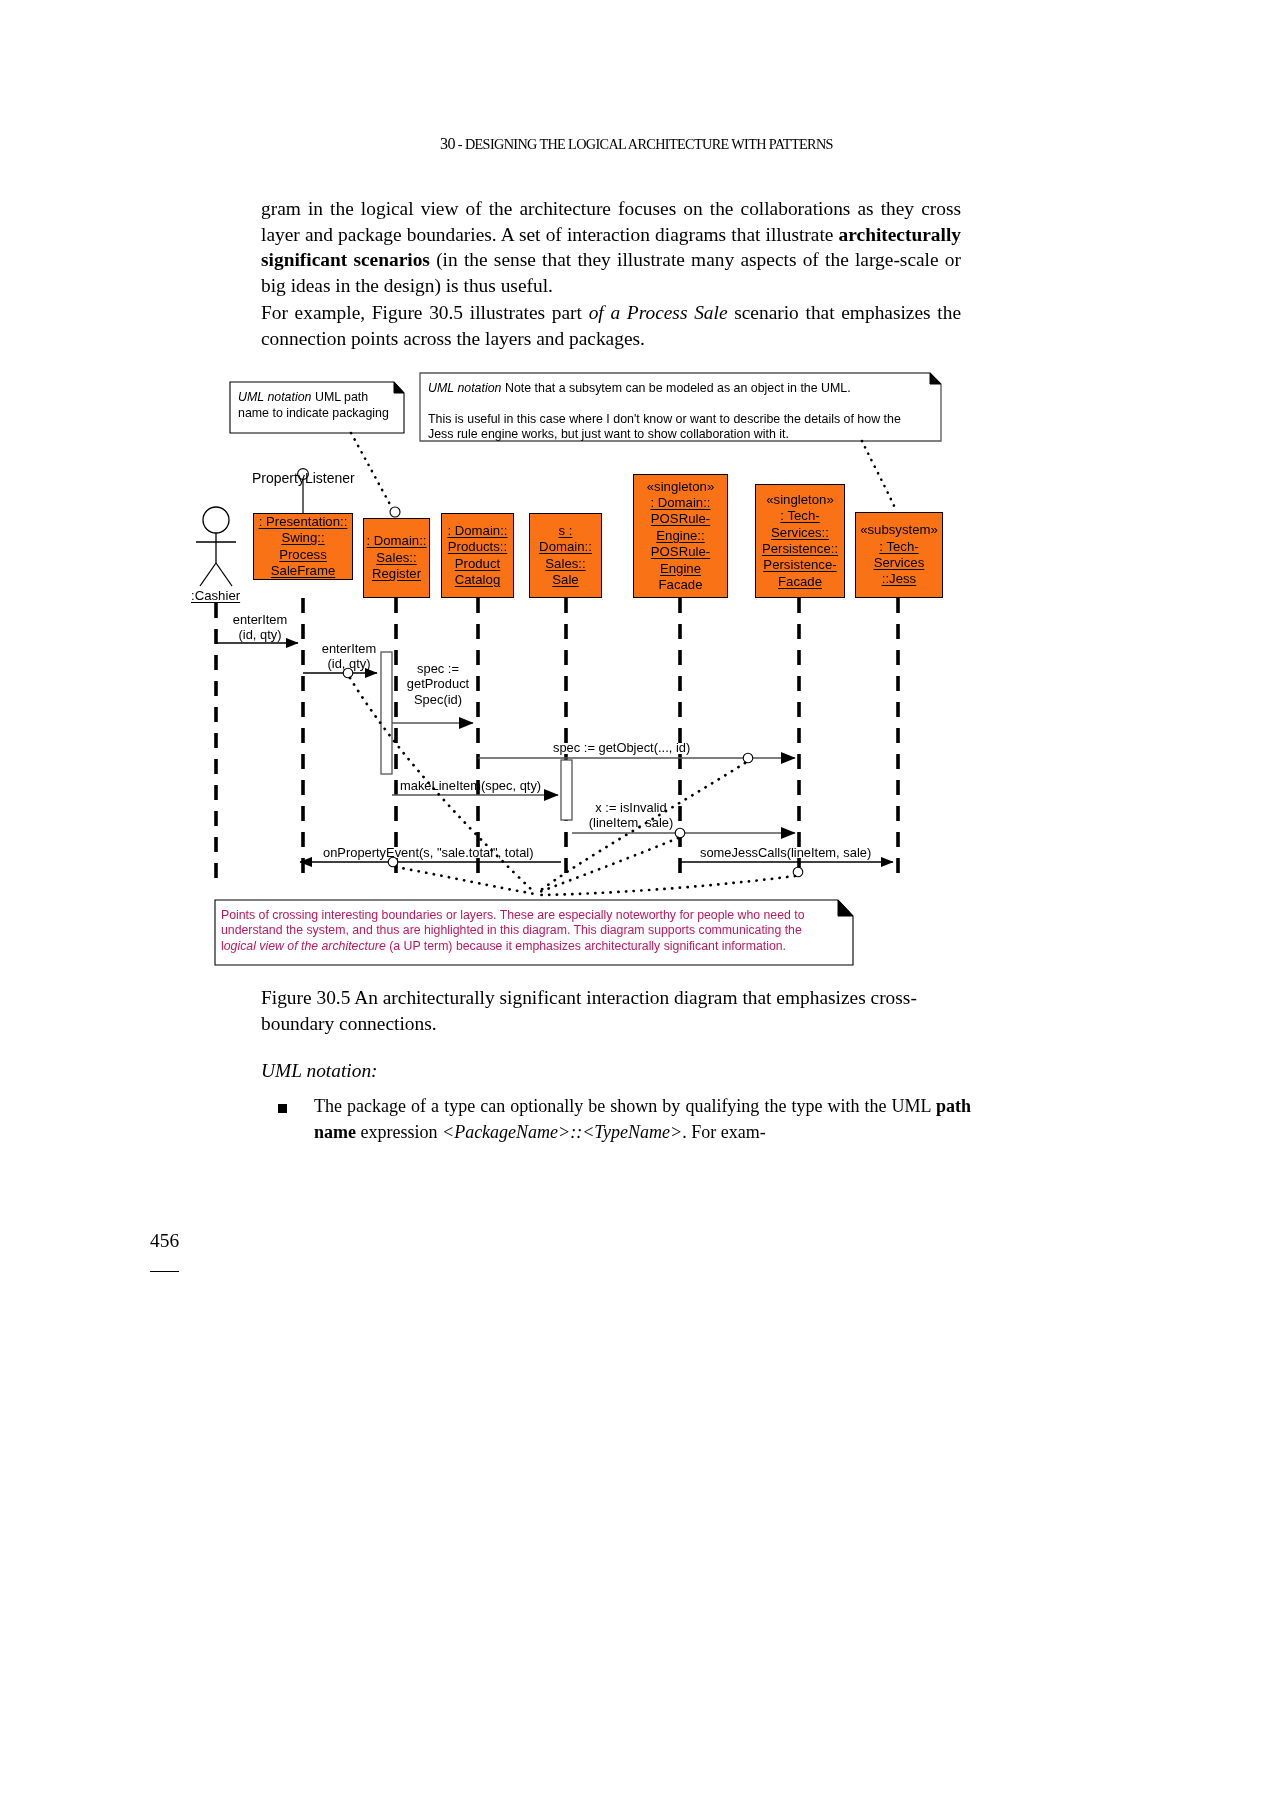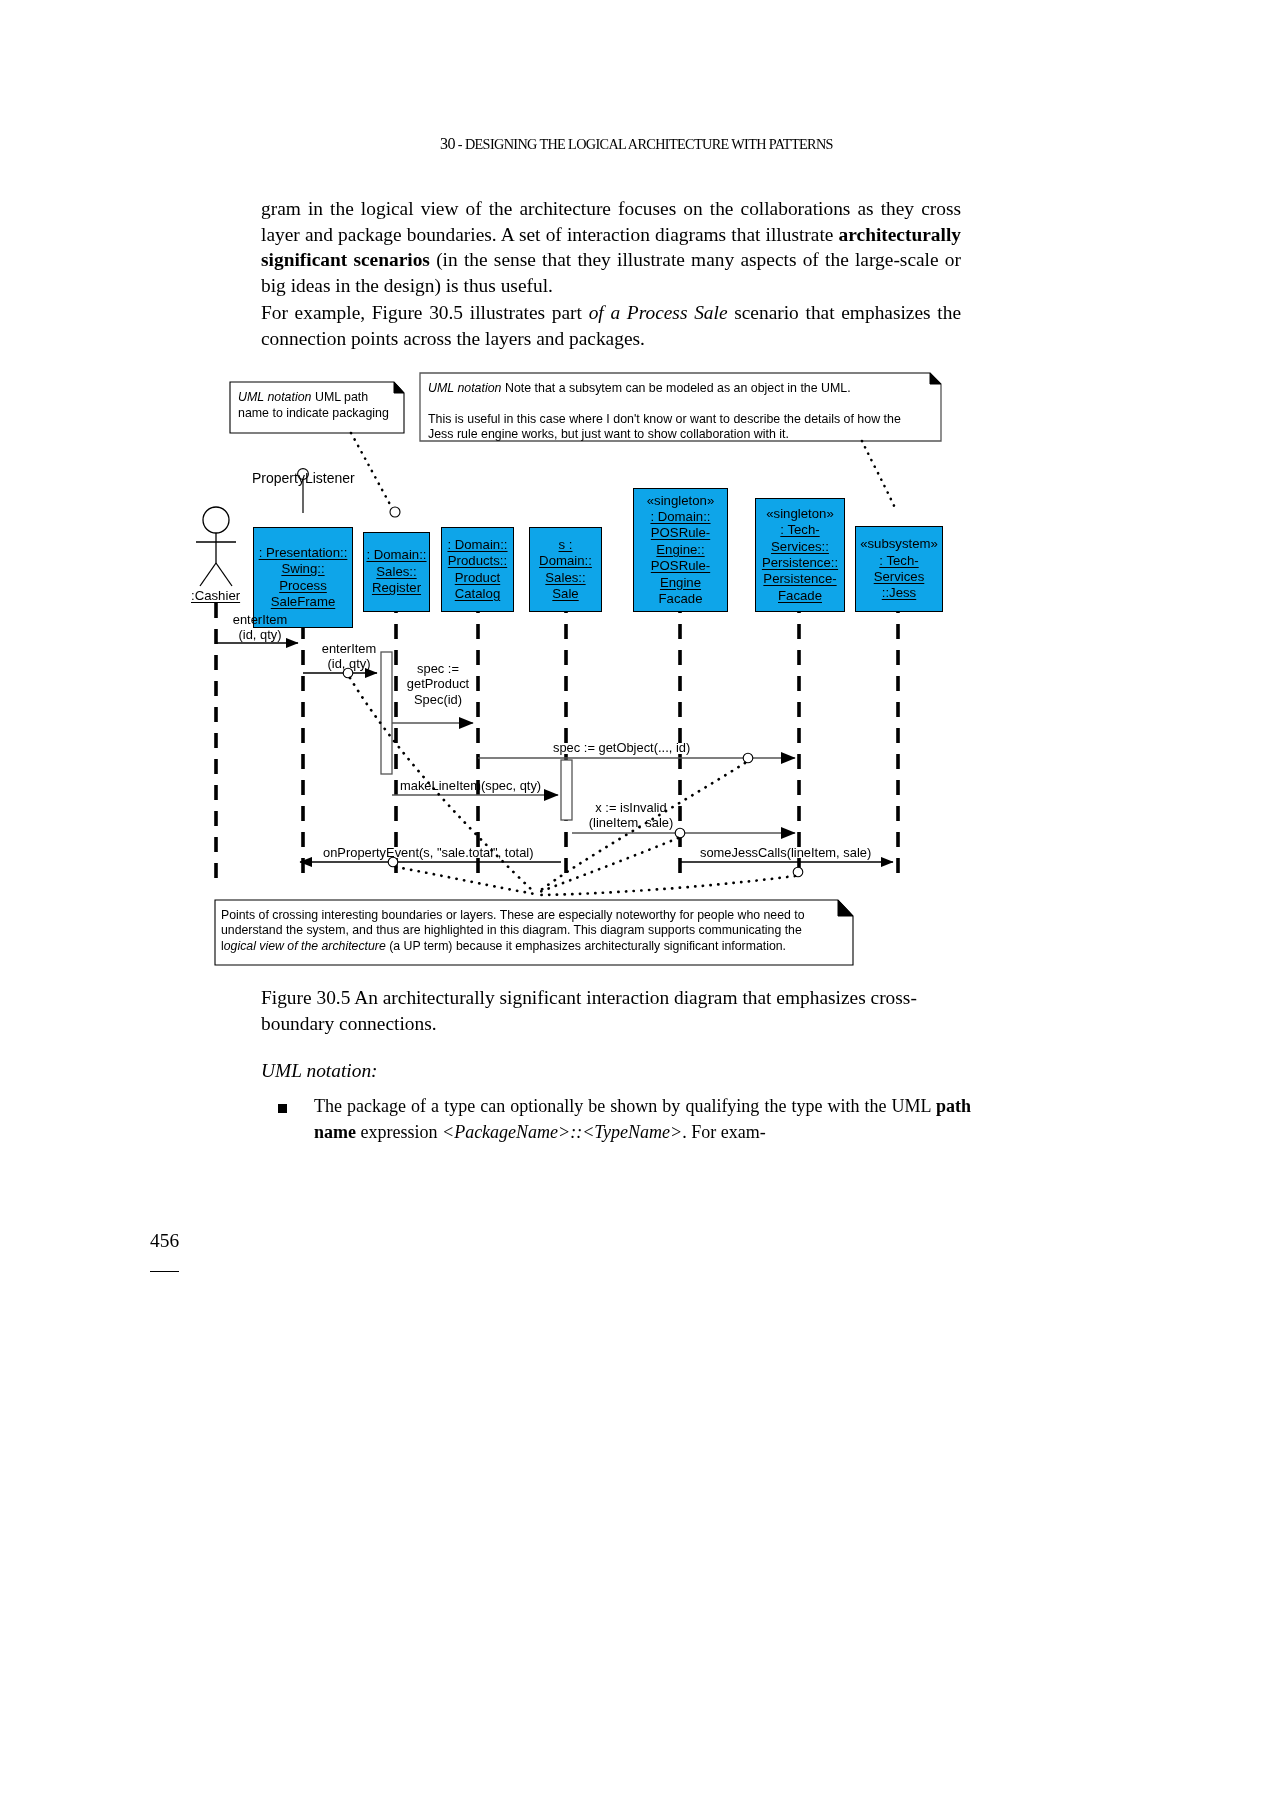--- a/index.html
+++ b/index.html
@@ -33,37 +33,37 @@
 
   
   .figure{position:absolute;left:0px;top:360px;width:1273px;height:620px;}
   .fig-svg{position:absolute;left:0;top:0;}
 
   
   .note{position:absolute;font-family:"Liberation Sans",sans-serif;font-size:12.4px;
         line-height:15.6px;color:#000;}
   .note i{font-style:italic;}
 
-  .lifebox{position:absolute;border:1.1px solid #000;background:#0ea5e9;box-sizing:border-box;
+  .lifebox{position:absolute;border:1.1px solid #000;background:#f97316;box-sizing:border-box;
            font-family:"Liberation Sans",sans-serif;font-size:13.2px;line-height:16.4px;
            text-align:center;display:flex;flex-direction:column;justify-content:center;
-           align-items:center;color:#000;margin-top:14px;}
+           align-items:center;color:#000;}
   .lifebox span{display:block;width:100%;}
   .u{text-decoration:underline;text-underline-offset:1.5px;}
   .stereo{text-decoration:none;}
 
   .msglabel{position:absolute;font-family:"Liberation Sans",sans-serif;font-size:12.9px;
             line-height:15.4px;color:#000;text-align:center;white-space:nowrap;}
 
   .actorlabel{position:absolute;font-family:"Liberation Sans",sans-serif;font-size:13.2px;
               color:#000;text-decoration:underline;text-underline-offset:1.5px;}
   .iflabel{position:absolute;font-family:"Liberation Sans",sans-serif;font-size:14px;color:#000;}
 
   .bottomnote{position:absolute;font-family:"Liberation Sans",sans-serif;font-size:12.3px;
-              line-height:15.3px;color:#000000;}
+              line-height:15.3px;color:#be185d;}
 </style>
 </head>
 <body>
 
 <div class="page">
 
   <div class="runhead">
     <span class="chapnum">30</span><span> - </span><span>DESIGNING THE LOGICAL ARCHITECTURE WITH PATTERNS</span>
   </div>
 
@@ -181,21 +181,21 @@
       <div><i>UML notation</i><span> Note that a subsytem can be modeled as an object in the UML.</span></div>
       <div style="height:15px;"></div>
       <div>This is useful in this case where I don't know or want to describe the details of how the</div>
       <div>Jess rule engine works, but just want to show collaboration with it.</div>
     </div>
 
     <div class="iflabel" style="left:252px;top:110px;">PropertyListener</div>
 
     <div class="actorlabel" style="left:191px;top:228px;">:Cashier</div>
 
-    <div class="lifebox" style="left:253px;top:153px;width:100px;height:101px;">
+    <div class="lifebox" style="left:253px;top:153px;width:100px;height:67px;">
       <span class="u">: Presentation::</span>
       <span class="u">Swing::</span>
       <span class="u">Process</span>
       <span class="u">SaleFrame</span>
     </div>
 
     <div class="lifebox" style="left:363px;top:158px;width:67px;height:80px;">
       <span class="u">: Domain::</span>
       <span class="u">Sales::</span>
       <span class="u">Register</span>

